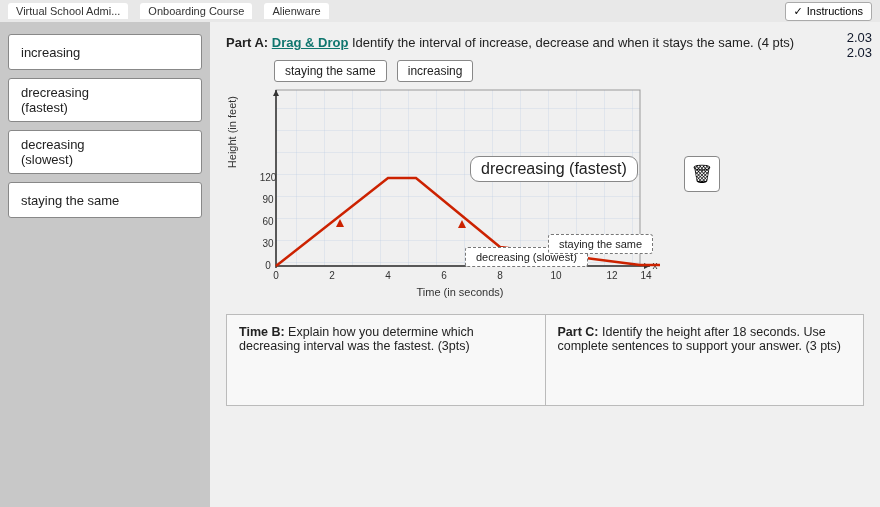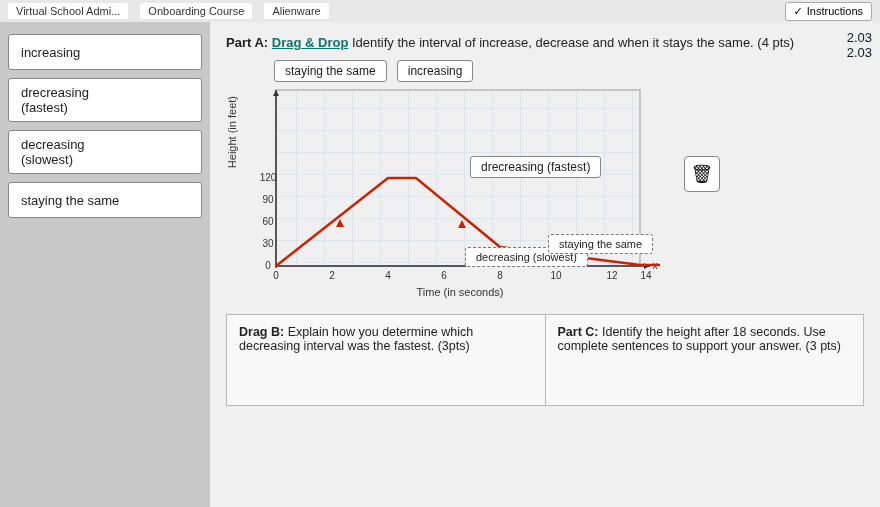--- a/index.html
+++ b/index.html
@@ -272,41 +272,41 @@
             <polyline points="36,180 148,92 176,92 260,161 400,179 420,179" fill="none" stroke="#cc2200" stroke-width="2.5"></polyline>
 
             <polygon points="100,133 96,141 104,141" fill="#cc2200"></polygon>
 
             <polygon points="222,122 218,114 226,114" fill="#cc2200" transform="rotate(180,222,128)"></polygon>
 
             <polygon points="330,163 326,155 334,155" fill="#cc2200" transform="rotate(180,330,160)"></polygon>
           </svg>
 
           <div style="position:absolute; top:70px; left:230px;">
-            <div class="graph-label" style="white-space:nowrap; font-size:12px;">drecreasing (fastest)</div>
+            <div class="graph-label" style="white-space:nowrap; font-size:16px;border-radius:9px;">drecreasing (fastest)</div>
           </div>
 
           <div style="position:absolute; top:120px; left:225px;">
             <div class="graph-label dashed" style="white-space:nowrap; font-size:11px;margin-top:41px;">decreasing (slowest)</div>
           </div>
 
           <div style="position:absolute; top:148px; left:308px;">
             <div class="graph-label dashed" style="white-space:nowrap; font-size:11px;">staying the same</div>
           </div>
 
           <div class="delete-icon-box" style="top:70px; right:-50px;">
             <span>🗑</span>
           </div>
         </div>
       </div>
     </div>
 
     <div class="bottom-panels">
       <div class="bottom-panel">
-        <span class="part-label">Drag B:</span>
+        <span class="part-label">Time B:</span>
         <span>Explain how you determine which decreasing interval was the fastest. (3pts)</span>
       </div>
       <div class="bottom-panel">
         <span class="part-label">Part C:</span>
         <span>Identify the height after 18 seconds. Use complete sentences to support your answer. (3 pts)</span>
       </div>
     </div>
 
   </div>
 </div>

